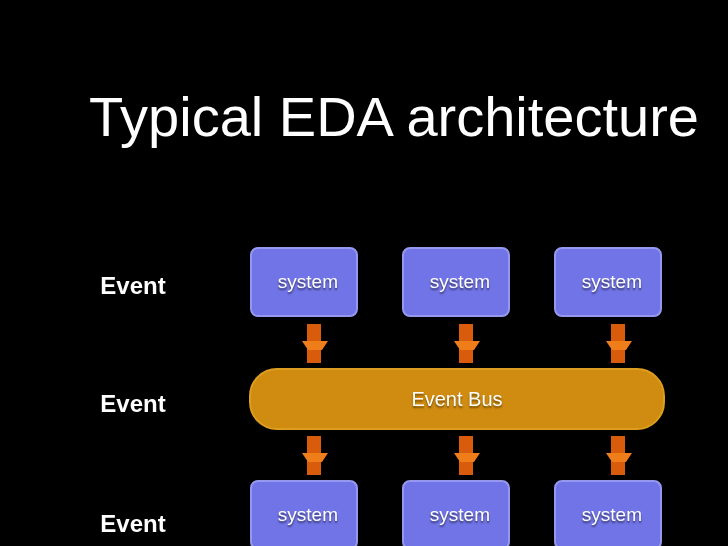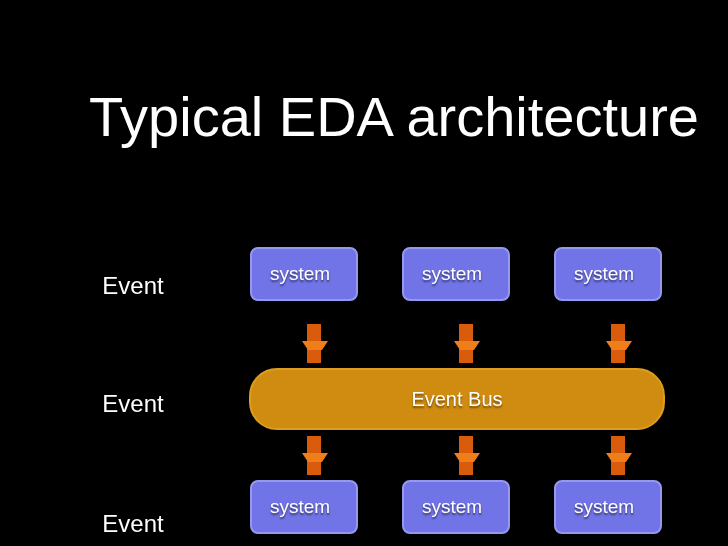--- a/index.html
+++ b/index.html
@@ -38,37 +38,37 @@
     letter-spacing:0px;
     white-space:nowrap;
   }
   .row-label{
     position:absolute;
     left:0;
     width:206px;
     text-align:center;
     color:var(--label-text);
     font-size:24px;
-    font-weight:400;
+    font-weight:700;
     line-height:32px;
   }
   .row-label span{display:block;}
   .label-producers{top:222px;}
   .label-transport{top:340px;}
   .label-consumers{top:460px;}
   .sysbox{
     position:absolute;
     width:108px;
-    height:54px;
+    height:70px;
     background:var(--system-fill);
     border:2px solid var(--system-border);
     border-radius:8px;
     display:flex;
     align-items:center;
-    justify-content:flex-start;
+    justify-content:flex-end;
   }
   .sysbox .sys-label{
     color:var(--system-text);
     font-size:19px;
     text-shadow:0 2px 2px rgba(0,0,0,0.55);
   }
   .col1{left:220px;}
   .col2{left:372px;}
   .col3{left:524px;}
   .row-top{top:217px;}

